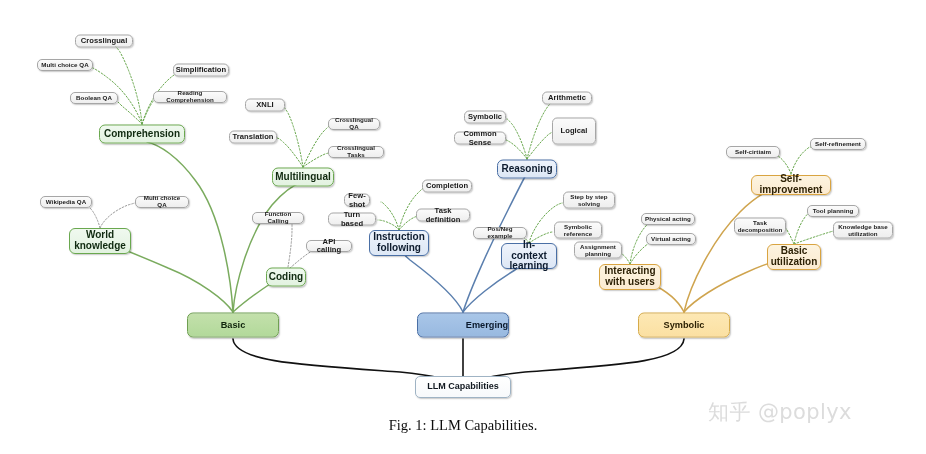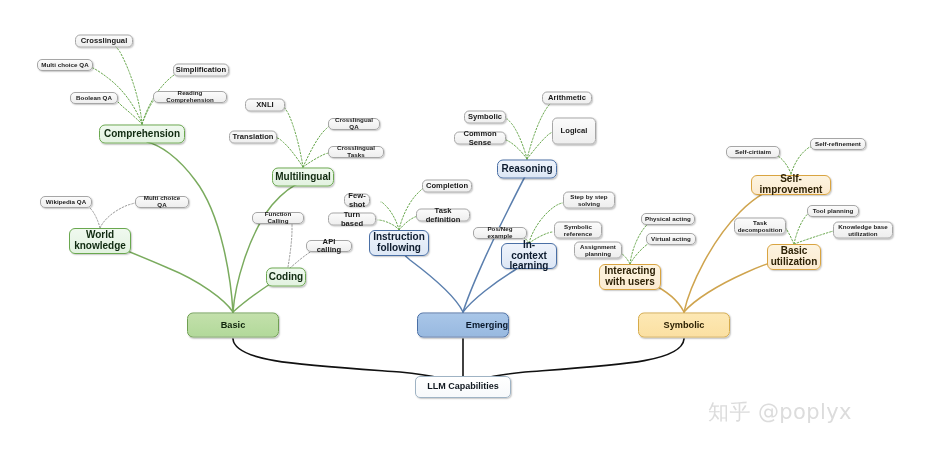--- a/index.html
+++ b/index.html
@@ -306,15 +306,16 @@
 
   <div class="node leaf" style="left: 753px; top: 152px; width: 54px; height: 12px;">Self-cirtiaim</div>
   <div class="node leaf" style="left: 838px; top: 144px; width: 56px; height: 12px;">Self-refinement</div>
 
   <div class="node leaf" style="left: 760px; top: 226px; width: 52px; height: 17px;">Task
 decomposition</div>
   <div class="node leaf" style="left: 833px; top: 211px; width: 52px; height: 12px;">Tool planning</div>
   <div class="node leaf" style="left: 863px; top: 230px; width: 60px; height: 17px;">Knowledge base
 utilization</div>
 
+  <div id="caption">Fig. 1: LLM Capabilities.</div>
   <div id="watermark">知乎 @poplyx</div>
 
 </div>
 
 </body></html>

